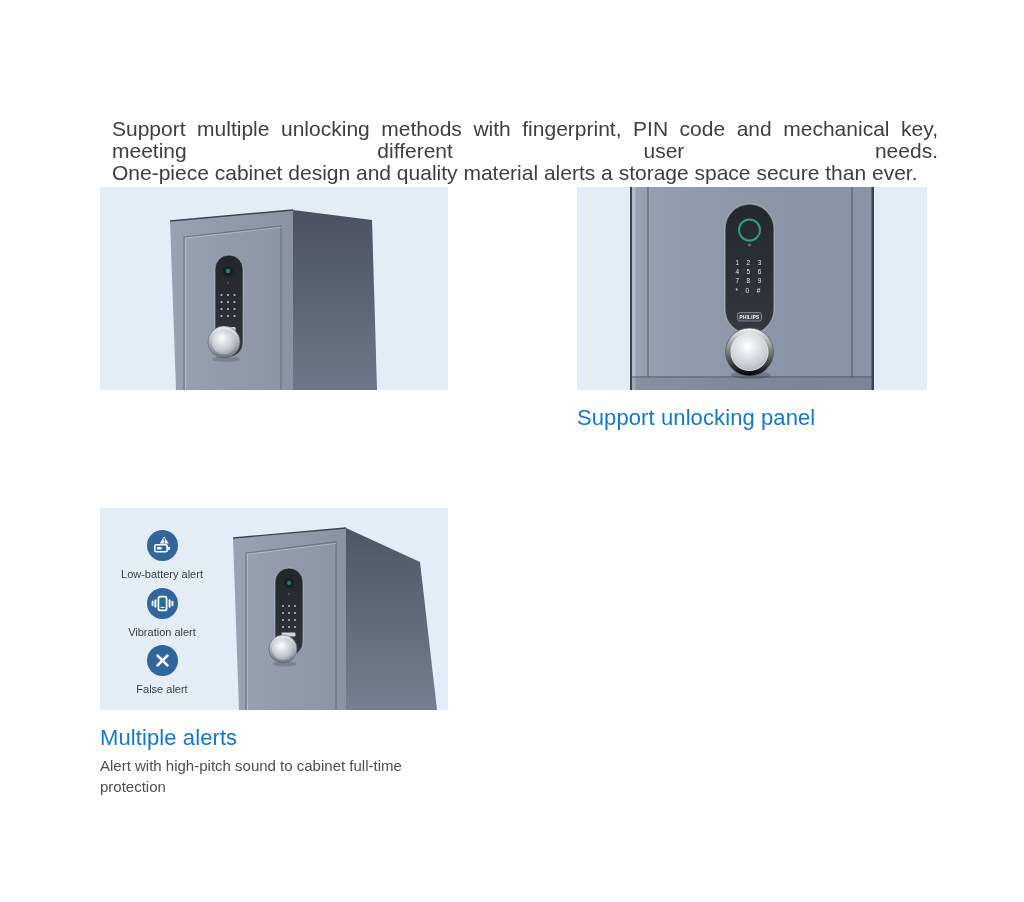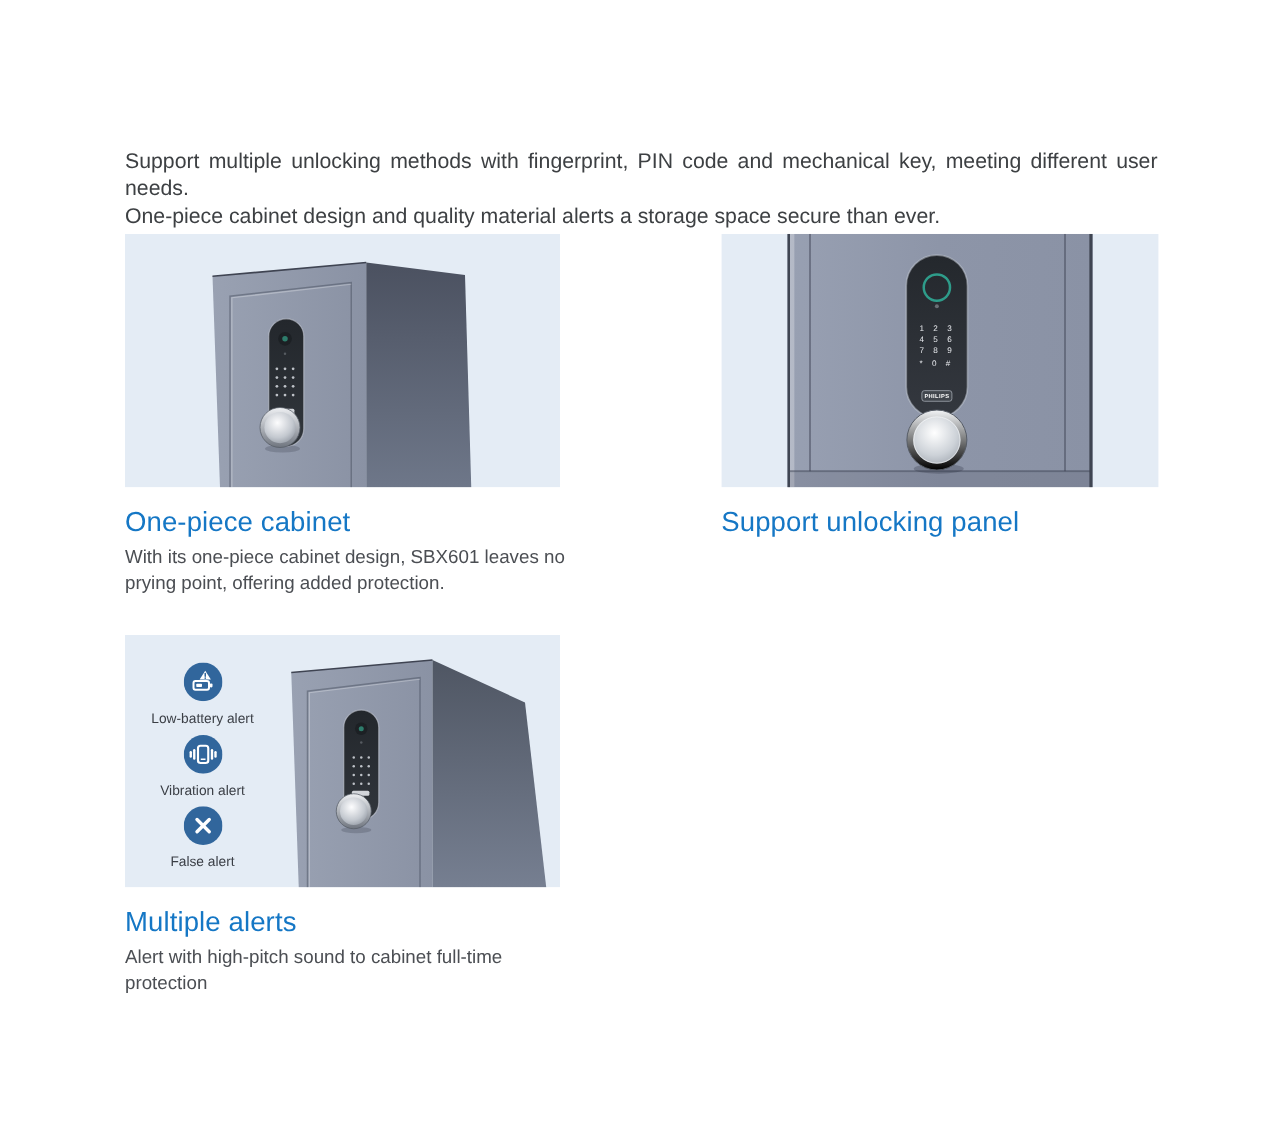--- a/index.html
+++ b/index.html
@@ -3,22 +3,22 @@
 <meta charset="utf-8">
 <style>
   * { margin:0; padding:0; box-sizing:border-box; }
   html,body { background:#fff; }
   body { font-family:"Liberation Sans", sans-serif; }
   .page {
     position:relative; width:1024px; height:902px; background:#ffffff;
     overflow:hidden; margin:0 auto;
   }
   
-  .intro { position:absolute; left:100px; top:118px; width:826px;
-           font-size:17px; line-height:22px; color:#3d4043; }
+  .intro { position:absolute; left:112px; top:118px; width:826px;
+           font-size:21px; line-height:22px; color:#3d4043; }
   .intro .l1 { display:block; text-align:justify; text-align-last:justify; }
   .intro .l2 { display:block; }
 
   
   .fimg { position:absolute; overflow:hidden; }
   .fimg svg { display:block; }
   .img1 { left:100px; top:187px; width:348px; height:203px; }
   .img2 { left:577px; top:187px; width:350px; height:203px; }
   .img3 { left:100px; top:508px; width:348px; height:202px; }
 
@@ -249,24 +249,20 @@
         <svg width="31" height="31" viewBox="0 0 31 31">
           <circle cx="15.5" cy="15.5" r="15.5" fill="#31669c"></circle>
           <line x1="10.6" y1="10.6" x2="20.4" y2="20.4" stroke="#ffffff" stroke-width="2.7" stroke-linecap="round"></line>
           <line x1="20.4" y1="10.6" x2="10.6" y2="20.4" stroke="#ffffff" stroke-width="2.7" stroke-linecap="round"></line>
         </svg>
       </span>
       <span class="alert-label">False alert</span>
     </div>
   </div>
 
-  <div class="ftext ft1">
-    <h2>One-piece cabinet</h2>
-    <p>With its one-piece cabinet design, SBX601 leaves no prying point, offering added protection.</p>
-  </div>
 
   <div class="ftext ft2">
     <h2>Support unlocking panel</h2>
   </div>
 
   <div class="ftext ft3">
     <h2>Multiple alerts</h2>
     <p>Alert with high-pitch sound to cabinet full-time protection</p>
   </div>
 

